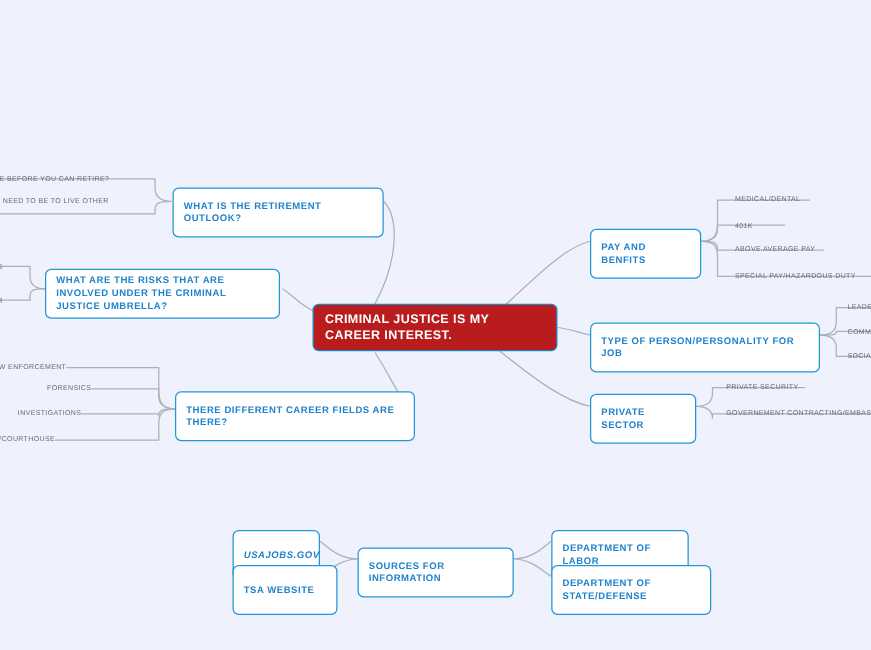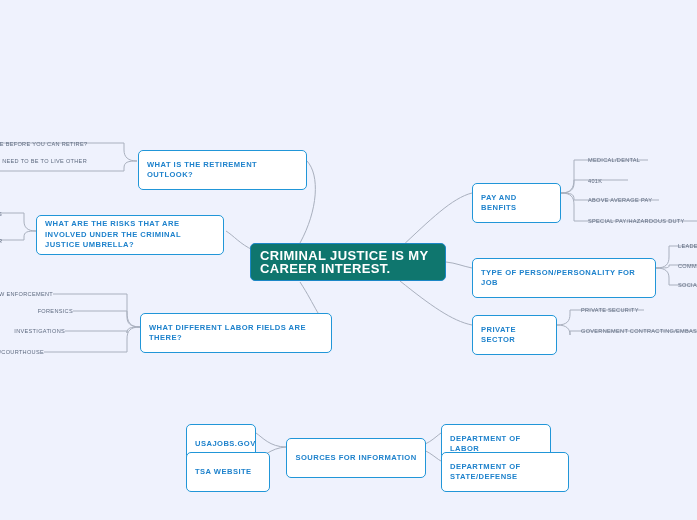--- a/index.html
+++ b/index.html
@@ -28,25 +28,25 @@
     pointer-events: none;
   }
   .node {
     position: absolute;
     box-sizing: border-box;
     display: flex;
     align-items: center;
   }
   
   .node-root {
-    background: #0f766e;
+    background: #b91c1c;
     border: 1px solid #1b87c6;
     border-radius: 5px;
     color: #ffffff;
-    font-size: 13px;
+    font-size: 10px;
     font-weight: bold;
     letter-spacing: 0.35px;
     line-height: 13px;
     padding: 7px 9px;
   }
   
   .node-branch {
     background: #ffffff;
     border: 1.6px solid #2196d8;
     border-radius: 5px;
@@ -141,21 +141,21 @@
     <span>WHAT ARE THE RISKS THAT ARE INVOLVED UNDER THE CRIMINAL JUSTICE UMBRELLA?</span>
   </div>
   <div class="node node-leaf node-clip-left" style="left:-2px; top:209px; width:20px; height:9px;">
     <span>S</span>
   </div>
   <div class="node node-leaf node-clip-left" style="left:-2px; top:236px; width:20px; height:9px;">
     <span>R</span>
   </div>
 
   <div class="node node-branch" style="left:140px; top:313px; width:192px; height:29px;">
-    <span>WHAT DIFFERENT LABOR FIELDS ARE THERE?</span>
+    <span>THERE DIFFERENT CAREER FIELDS ARE THERE?</span>
   </div>
   <div class="node node-leaf align-right" style="left:-7px; top:289px; width:60px; height:9px;">
     <span>LAW ENFORCEMENT</span>
   </div>
   <div class="node node-leaf align-right" style="left:13px; top:306px; width:60px; height:9px;">
     <span>FORENSICS</span>
   </div>
   <div class="node node-leaf align-right" style="left:5px; top:326px; width:60px; height:9px;">
     <span>INVESTIGATIONS</span>
   </div>
@@ -195,24 +195,24 @@
   <div class="node node-branch" style="left:472px; top:315px; width:85px; height:38px;">
     <span>PRIVATE SECTOR</span>
   </div>
   <div class="node node-leaf" style="left:581px; top:305px; width:70px; height:9px;">
     <span>PRIVATE SECURITY</span>
   </div>
   <div class="node node-leaf" style="left:581px; top:326px; width:130px; height:9px;">
     <span>GOVERNEMENT CONTRACTING/EMBASSY</span>
   </div>
 
-  <div class="node node-branch" style="left:286px; top:438px; width:140px; height:19px; justify-content:center;">
+  <div class="node node-branch" style="left:286px; top:438px; width:125px; height:19px; justify-content:center;">
     <span>SOURCES FOR INFORMATION</span>
   </div>
-  <div class="node node-branch" style="left:186px; top:424px; width:70px; height:25px;">
+  <div class="node node-branch" style="left:186px; top:424px; width:70px; height:25px;font-style:italic;">
     <span>USAJOBS.GOV</span>
   </div>
   <div class="node node-branch" style="left:186px; top:452px; width:84px; height:19px;">
     <span>TSA WEBSITE</span>
   </div>
   <div class="node node-branch" style="left:441px; top:424px; width:110px; height:16px;">
     <span>DEPARTMENT OF LABOR</span>
   </div>
   <div class="node node-branch" style="left:441px; top:452px; width:128px; height:19px;">
     <span>DEPARTMENT OF STATE/DEFENSE</span>

